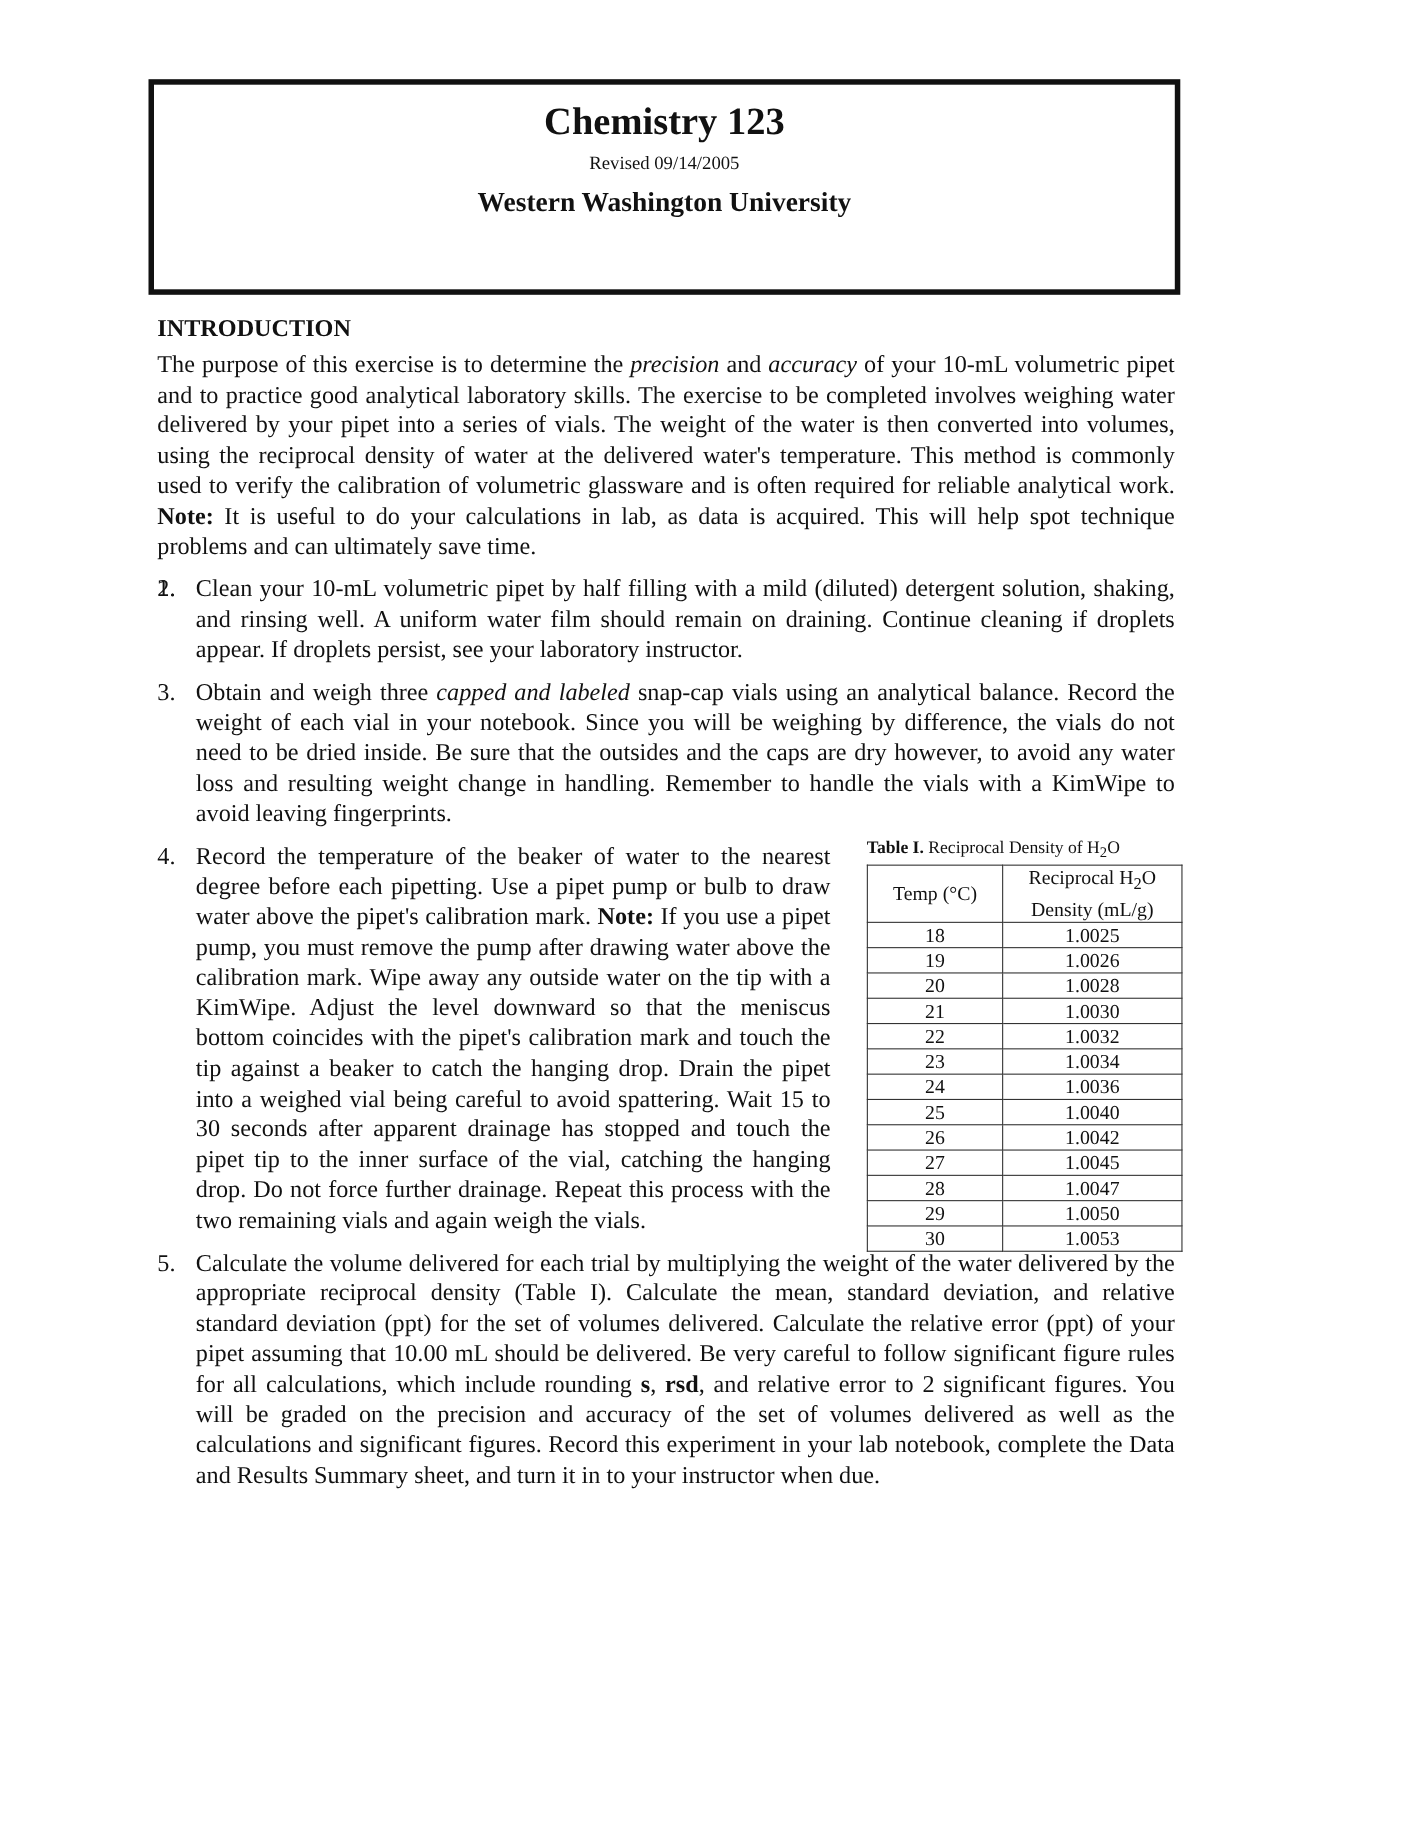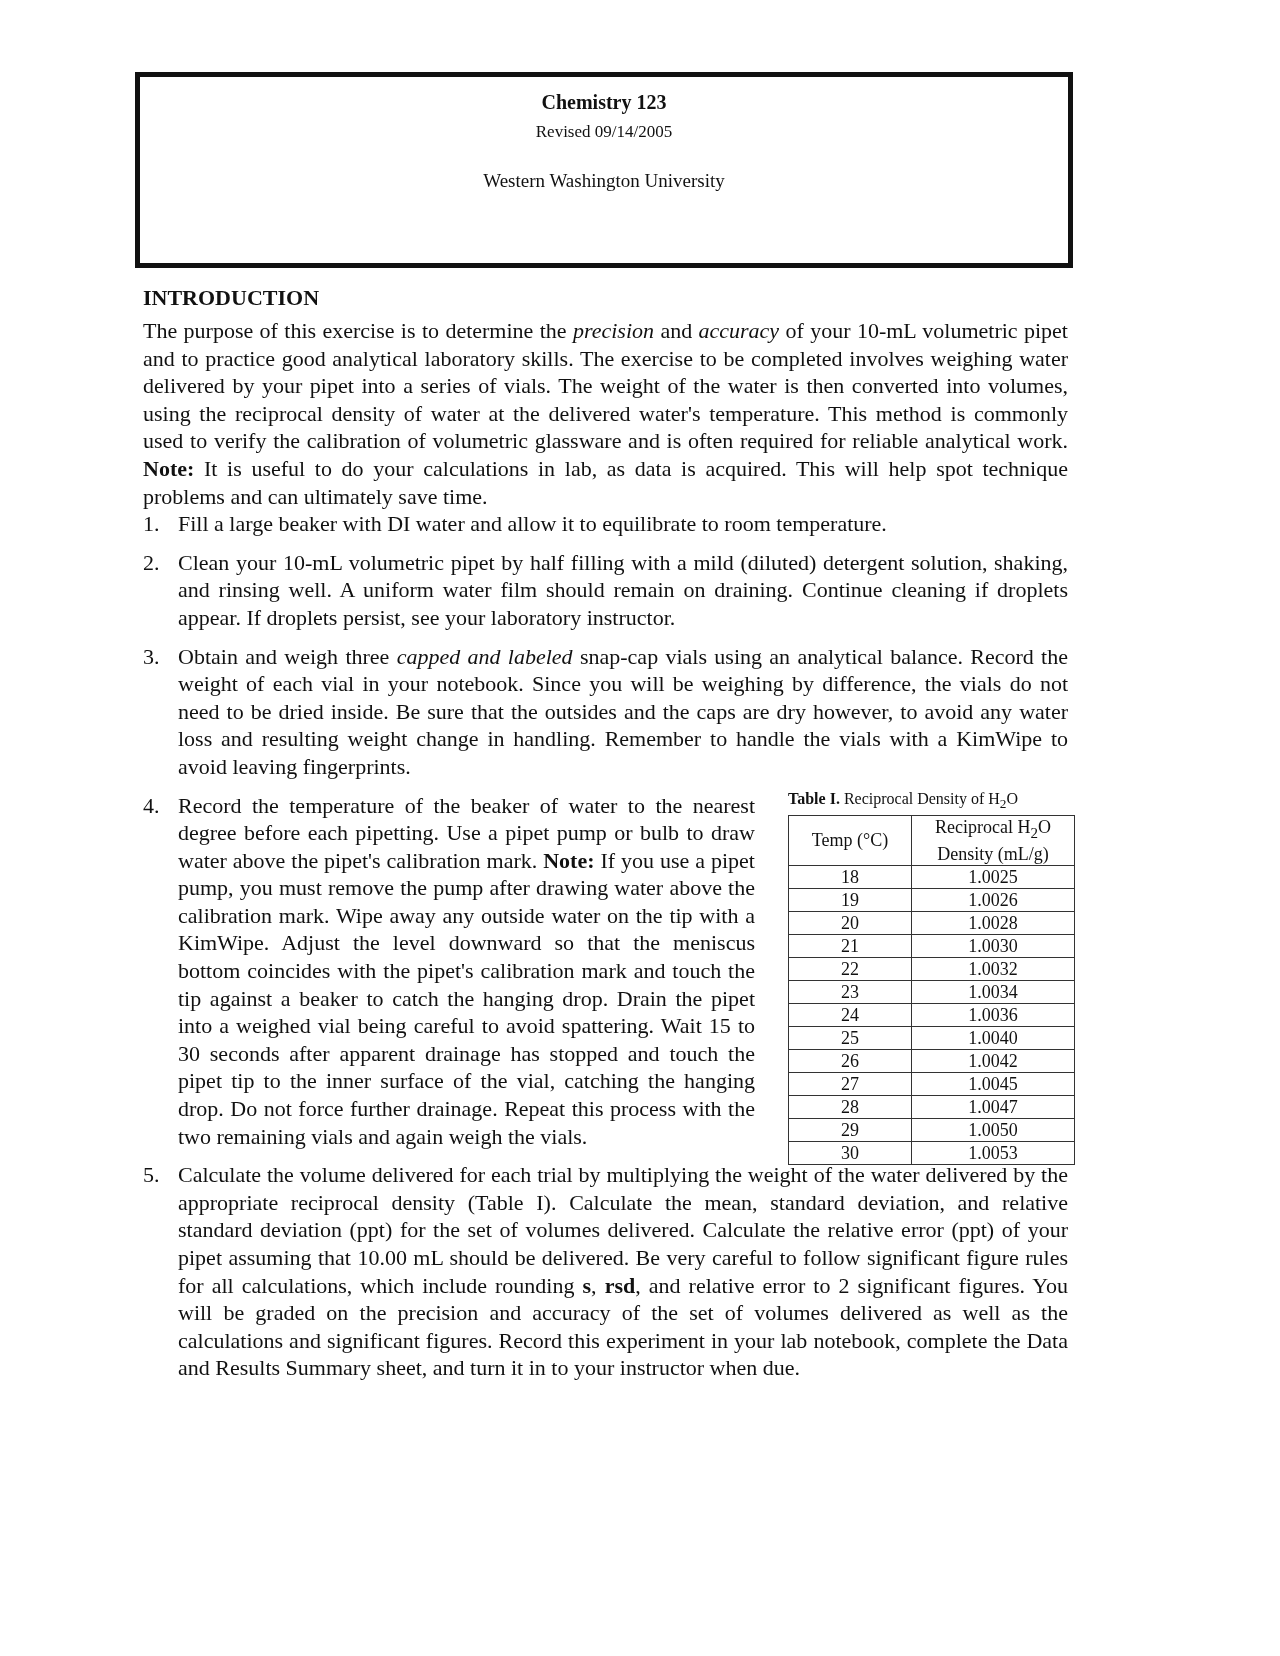--- a/index.html
+++ b/index.html
@@ -1,21 +1,21 @@
 <!DOCTYPE html>
 <html><head>
 <meta charset="utf-8">
 <style>
   html,body{margin:0;padding:0;background:#fff;}
   body{width:1280px;height:1656px;position:relative;font-family:"Liberation Serif","DejaVu Serif",serif;color:#111;}
   .titlebox{position:absolute;left:135px;top:72px;width:938px;height:196px;border:5px solid #111;border-left-width:5px;box-sizing:border-box;text-align:center;}
-  .course{font-weight:bold;font-size:20px;margin-top:14px;}
+  .course{font-weight:bold;font-size:35px;margin-top:14px;}
   .title{font-size:37px;margin-top:6px;letter-spacing:0.2px;}
   .revised{font-size:17px;margin-top:8px;}
-  .univ{font-weight:normal;font-size:19px;margin-top:28px;}
+  .univ{font-weight:bold;font-size:25px;margin-top:12px;}
   .content{position:absolute;left:143px;top:283px;width:925px;font-size:22px;line-height:27.6px;}
   h2{font-size:22px;font-weight:bold;margin:0 0 4px 0;line-height:30px;}
   p{margin:0;text-align:justify;}
   .sec2{margin-top:24px;}
   ol{margin:0;padding:0;list-style:none;}
   ol li{position:relative;padding-left:35px;text-align:justify;margin-bottom:11px;}
   ol li .num{position:absolute;left:0;top:0;}
   .item4wrap{position:relative;}
   .item4text{width:577px;}
   .table-wrap{position:absolute;left:645px;top:-4px;width:290px;}
@@ -32,21 +32,21 @@
   <div class="course">Chemistry 123</div>
   <div class="revised">Revised 09/14/2005</div>
   <div class="univ">Western Washington University</div>
 </div>
 
 <div class="content">
   <h2>INTRODUCTION</h2>
   <p><span>The purpose of this exercise is to determine the </span><em>precision</em><span> and </span><em>accuracy</em><span> of your 10-mL volumetric pipet and to practice good analytical laboratory skills. The exercise to be completed involves weighing water delivered by your pipet into a series of vials. The weight of the water is then converted into volumes, using the reciprocal density of water at the delivered water's temperature. This method is commonly used to verify the calibration of volumetric glassware and is often required for reliable analytical work. </span><b>Note:</b><span> It is useful to do your calculations in lab, as data is acquired. This will help spot technique problems and can ultimately save time.</span></p>
 
   <ol>
-    <li><span class="num">1.</span><span>Fill a large beaker with DI water and allow it to equilibrate to room temperature.</span></li>
+    <li><span class="num">1.</span></li>
     <li><span class="num">2.</span><span>Clean your 10-mL volumetric pipet by half filling with a mild (diluted) detergent solution, shaking, and rinsing well. A uniform water film should remain on draining.  Continue cleaning if droplets appear. If droplets persist, see your laboratory instructor.</span></li>
     <li><span class="num">3.</span><span>Obtain and weigh three </span><em>capped and labeled</em><span> snap-cap vials using an analytical balance. Record the weight of each vial in your notebook. Since you will be weighing by difference, the vials do not need to be dried inside. Be sure that the outsides and the caps are dry however, to avoid any water loss and resulting weight change in handling. Remember to handle the vials with a KimWipe to avoid leaving fingerprints.</span></li>
     <li class="item4wrap">
       <span class="num">4.</span>
       <div class="item4text"><span>Record the temperature of the beaker of water to the nearest degree before each pipetting. Use a pipet pump or bulb to draw water above the pipet's calibration mark. </span><b>Note:</b><span> If you use a pipet pump, you must remove the pump after drawing water above the calibration mark. Wipe away any outside water on the tip with a KimWipe. Adjust the level downward so that the meniscus bottom coincides with the pipet's calibration mark and touch the tip against a beaker to catch the hanging drop. Drain the pipet into a weighed vial being careful to avoid spattering. Wait 15 to 30 seconds after apparent drainage has stopped and touch the pipet tip to the inner surface of the vial, catching the hanging drop. Do not force further drainage. Repeat this process with the two remaining vials and again weigh the vials.</span></div>
       <div class="table-wrap">
         <div class="tcap"><b>Table I.</b><span>  Reciprocal Density of H</span><sub>2</sub><span>O</span></div>
         <table>
           <thead>
             <tr>

